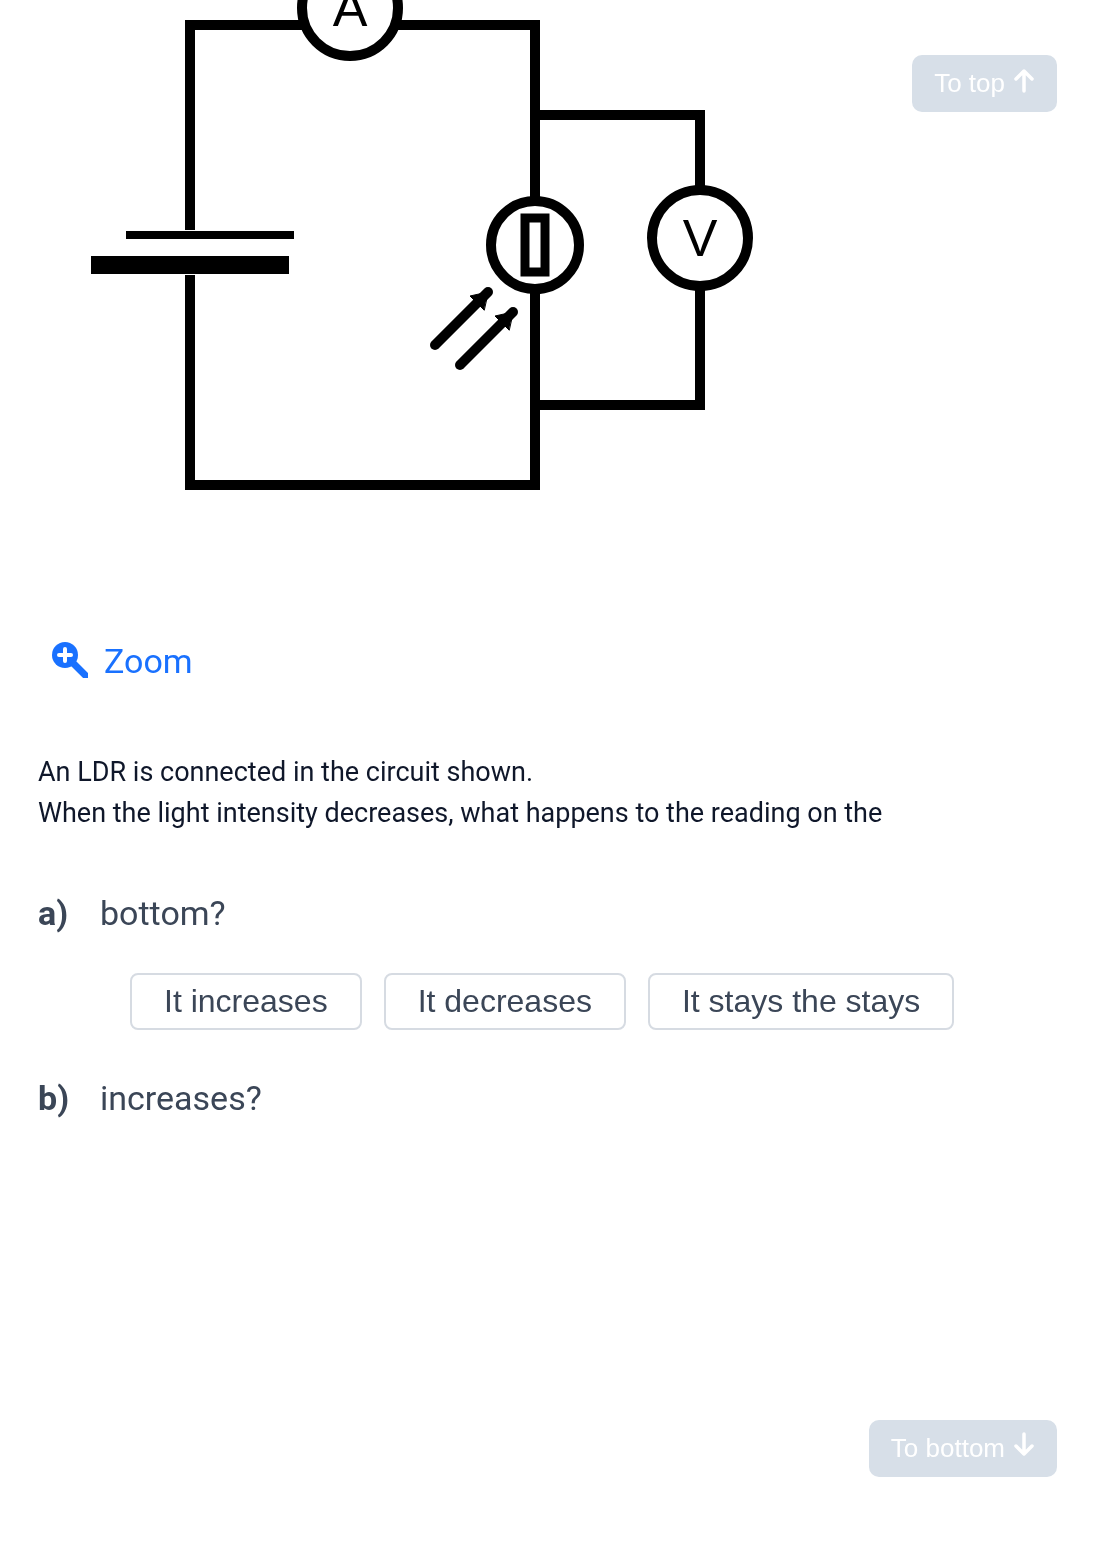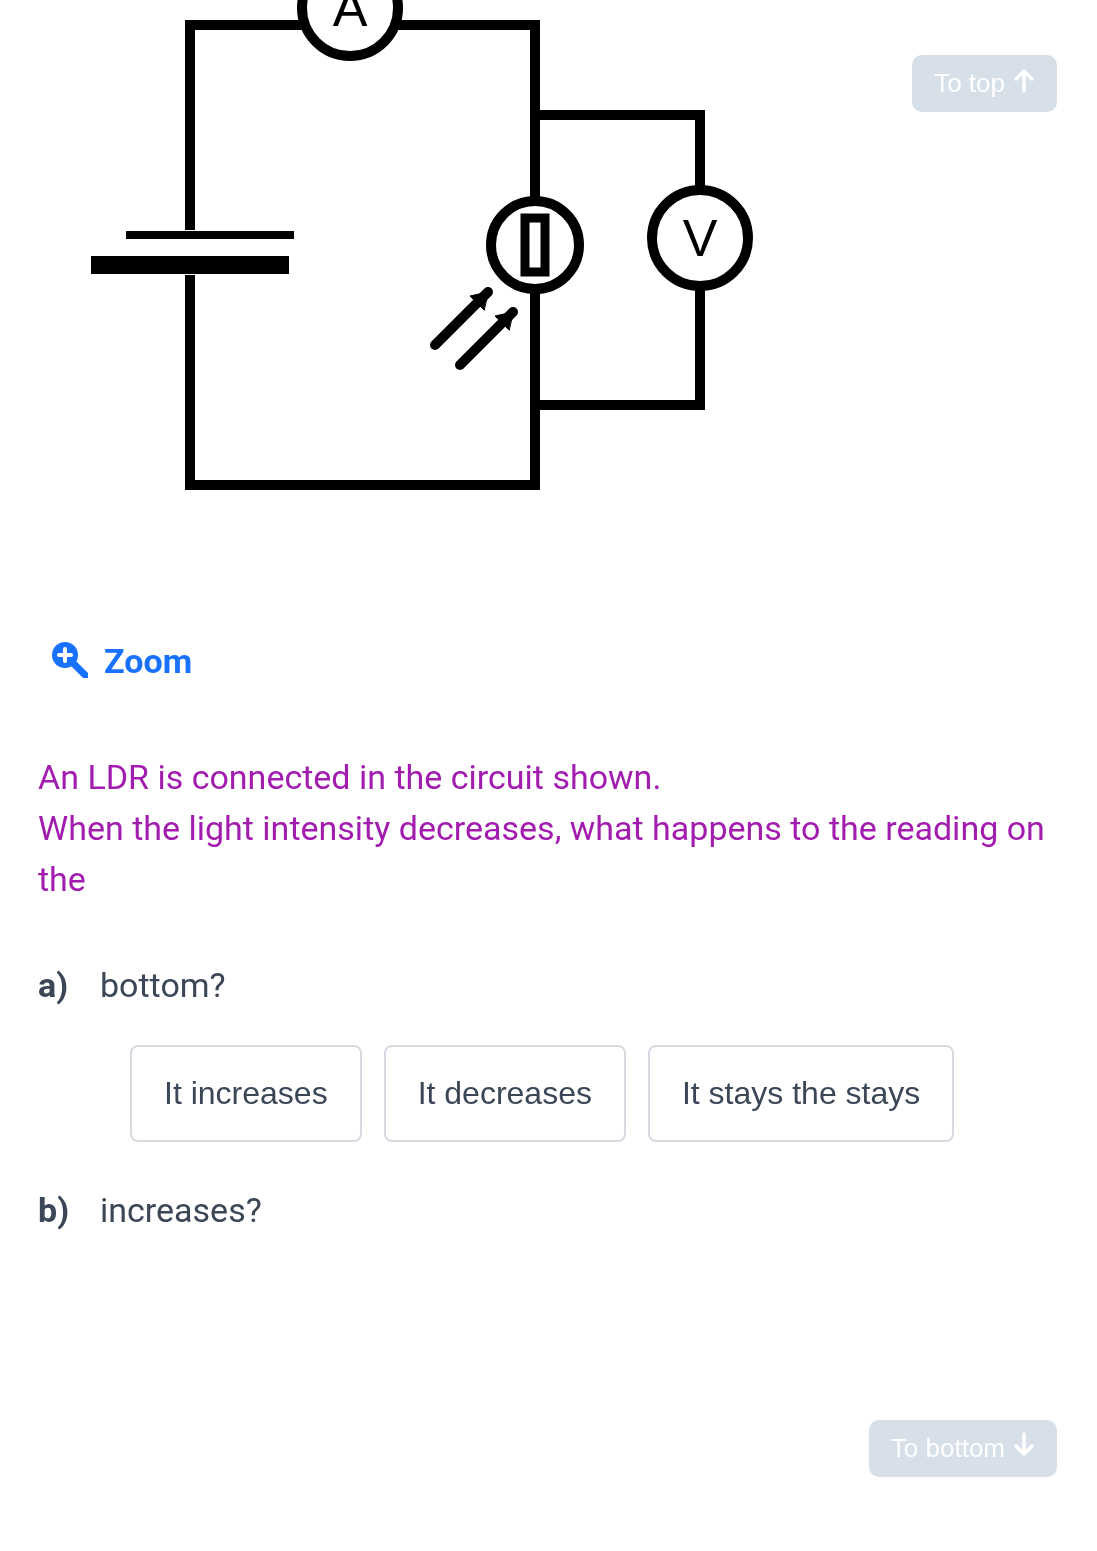--- a/index.html
+++ b/index.html
@@ -55,27 +55,27 @@
     display: flex;
     align-items: center;
     gap: 16px;
     padding-left: 50px;
     margin-top: 80px;
     cursor: pointer;
   }
   .zoom-label {
     color: #1971ff;
     font-size: 34px;
-    font-weight: 700;
+    font-weight: 400;
   }
   .question-body {
     padding: 70px 38px 0 38px;
-    font-size: 34px;
+    font-size: 27px;
     line-height: 1.5;
-    color: #a21caf;
+    color: #0f172a;
   }
   .parts {
     padding: 60px 38px 0 38px;
   }
   .part-row {
     display: flex;
     align-items: baseline;
     gap: 20px;
     font-size: 34px;
     color: #3b4657;
@@ -89,21 +89,21 @@
     display: flex;
     flex-wrap: wrap;
     gap: 22px;
     padding-left: 92px;
     margin-bottom: 48px;
   }
   .option-btn {
     background: #ffffff;
     border: 2px solid #d6dbe2;
     border-radius: 8px;
-    padding: 28px 32px;
+    padding: 8px 32px;
     font-size: 32px;
     color: #3b4657;
     cursor: pointer;
   }
   .circuit-svg {
     position: absolute;
     left: 90px;
     top: -40px;
   }
 </style>

